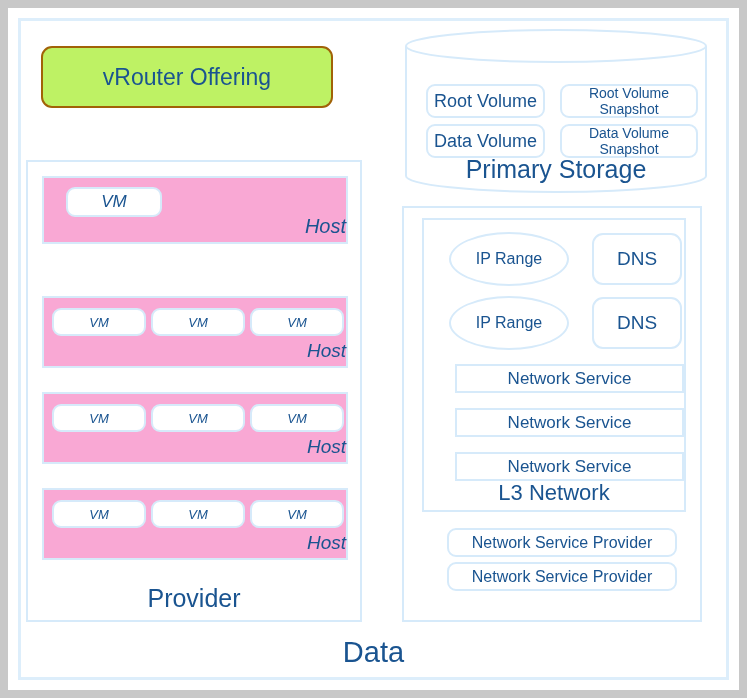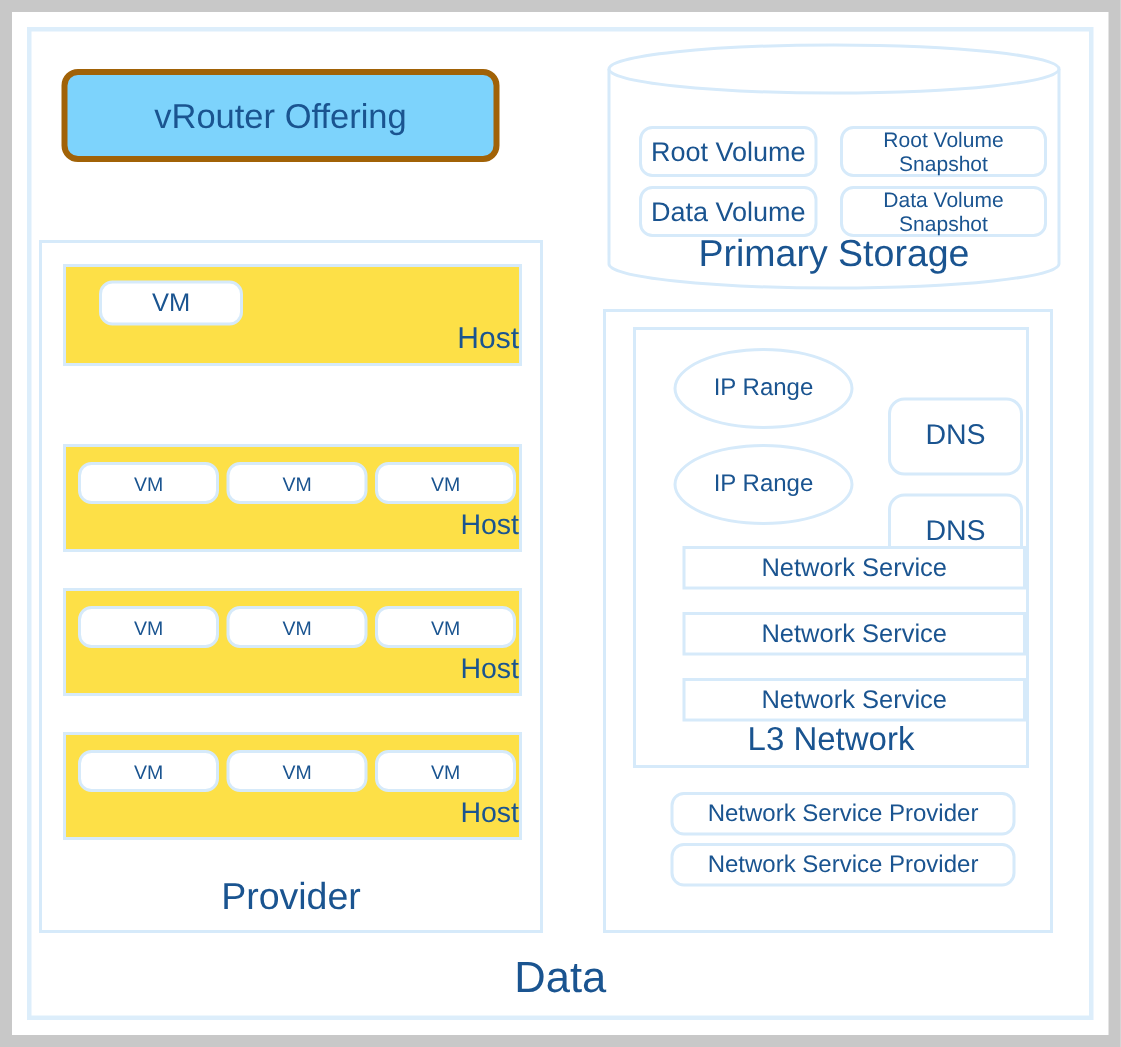--- a/index.html
+++ b/index.html
@@ -21,22 +21,22 @@
     width: 731px;
     height: 682px;
     background: #ffffff;
     overflow: hidden;
   }
 
   
   .bx {
     position: absolute;
     box-sizing: border-box;
-    border: 4px solid #a16207;
-    background: #7dd3fc;
+    border: 2px solid #a16207;
+    background: #bef264;
     color: #1a5490;
     display: flex;
     align-items: center;
     justify-content: center;
     text-align: center;
     line-height: 1.15;
   }
   .bx.round-lg { border-radius: 11px; }
 
   
@@ -69,23 +69,24 @@
   }
 
   
   #cluster-box { left: 18px; top: 152px; width: 336px; height: 462px; }
   #cluster-label { font-size: 25px; bottom: 7px; }
 
   .host-box {
     position: absolute;
     box-sizing: border-box;
     border: 2px solid #d6eafa;
-    background: #fde047;
+    background: #f9a8d4;
     left: 14px;
     width: 306px;
+    font-style: italic;
   }
   .host-label {
     position: absolute;
     left: 0; right: 0;
     bottom: 4px;
     text-align: right;
     color: #1a5490;
     font-size: 19px;
   }
   .vm-box {
@@ -175,21 +176,21 @@
   #ip-range-2 { top: 76px; }
 
   .dns {
     position: absolute;
     box-sizing: border-box;
     border: 2px solid #d6eafa;
     border-radius: 11px;
     background: #ffffff;
     color: #1a5490;
     display: flex; align-items: center; justify-content: center;
-    left: 168px; width: 90px; height: 52px; font-size: 19px; margin-top: 32px;
+    left: 168px; width: 90px; height: 52px; font-size: 19px;
   }
   #dns-1 { top: 13px; }
   #dns-2 { top: 77px; }
 
   .netsvc {
     position: absolute;
     box-sizing: border-box;
     border: 2px solid #d6eafa;
     border-radius: 0;
     background: #ffffff;

